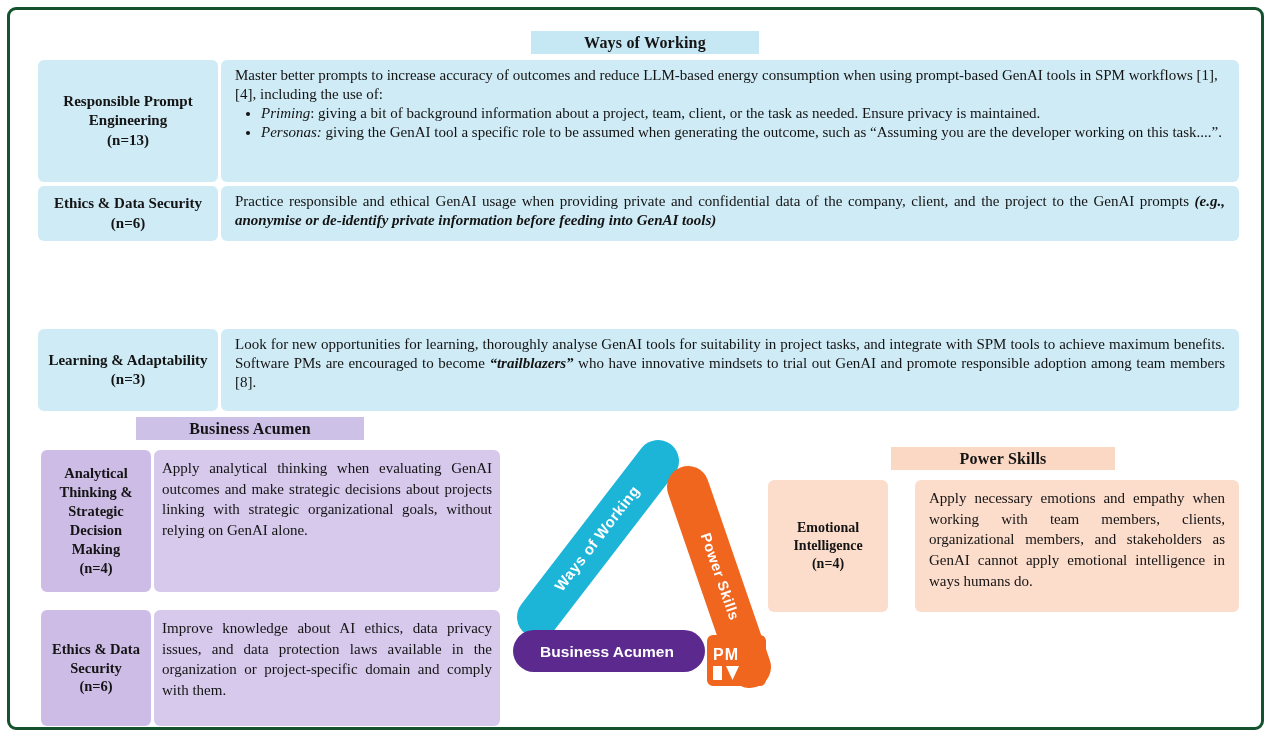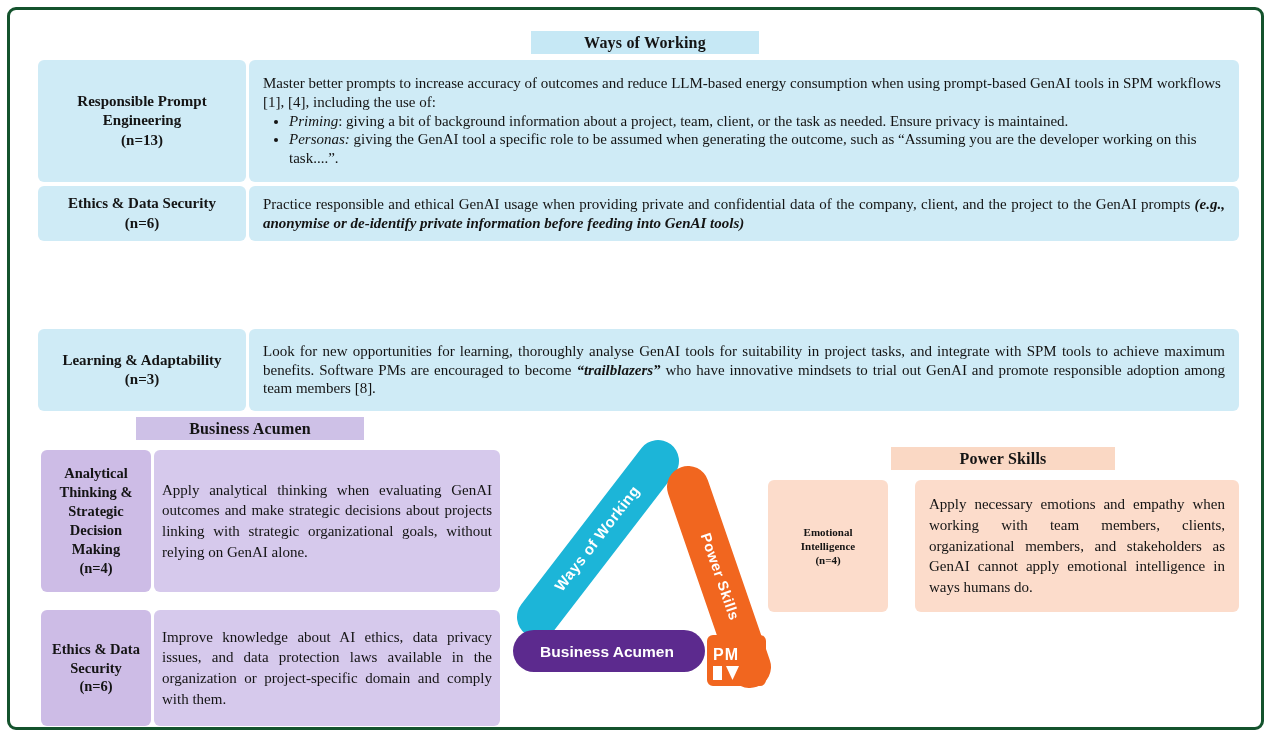--- a/index.html
+++ b/index.html
@@ -17,40 +17,40 @@
   .badge{position:absolute;display:flex;align-items:center;justify-content:center;
          font-weight:bold;font-size:16px;letter-spacing:.2px;}
   .wow-badge{left:521px;top:21px;width:228px;height:23px;background:var(--cyan-badge);}
   .ba-badge{left:126px;top:407px;width:228px;height:23px;background:var(--lav-badge);}
   .ps-badge{left:881px;top:437px;width:224px;height:23px;background:var(--peach-badge);}
 
   .tbl{position:absolute;display:flex;flex-direction:column;}
   .row{display:flex;gap:3px;}
   .lbl{display:flex;flex-direction:column;align-items:center;justify-content:center;
        text-align:center;font-weight:bold;border-radius:6px;}
-  .cnt{flex:1;display:flex;flex-direction:column;justify-content:center;
+  .cnt{flex:1;display:flex;flex-direction:column;
        border-radius:6px;text-align:justify;}
 
   
   .wow{left:28px;top:50px;width:1201px;gap:4px;}
-  .wow .lbl{width:208px;background:var(--cyan);font-size:15px;padding:4px 10px;line-height:1.3;}
+  .wow .lbl{width:180px;background:var(--cyan);font-size:15px;padding:4px 10px;line-height:1.3;}
   .wow .cnt{background:var(--cyan);font-size:15px;line-height:1.26;padding:6px 14px;}
   .wow .r1{min-height:122px}.wow .r2{min-height:55px}.wow .r3{min-height:80px}.wow .r4{min-height:82px}
   .wow .left{text-align:left;}
   ul.blist{margin:0;padding-left:26px;list-style:disc;}
 
   
   .ba{left:31px;top:440px;width:459px;gap:18px;}
   .ba .lbl{width:110px;background:var(--lav-label);font-size:14.5px;padding:6px 4px;line-height:1.3;}
   .ba .cnt{background:var(--lav);font-size:15px;line-height:1.38;padding:8px 8px;}
   .ba .r1{min-height:142px}.ba .r2{min-height:116px}
 
   
   .ps{left:758px;top:470px;width:471px;gap:3px;}
-  .ps .lbl{width:120px;background:var(--peach);font-size:11px;padding:6px 8px;line-height:1.3;}
+  .ps .lbl{width:120px;background:var(--peach);font-size:14px;padding:6px 8px;line-height:1.3;}
   .ps .cnt{background:var(--peach);font-size:15px;line-height:1.38;padding:8px 14px;margin-left:24px;}
   .ps .r1{min-height:132px}
 
   
   .tri{position:absolute;left:496px;top:429px;width:294px;height:272px;}
   .tri svg{width:100%;height:100%;display:block;}
   .tri text{font-family:"Liberation Sans",sans-serif;font-weight:bold;fill:#fff;}
 </style>
 </head>
 <body>

